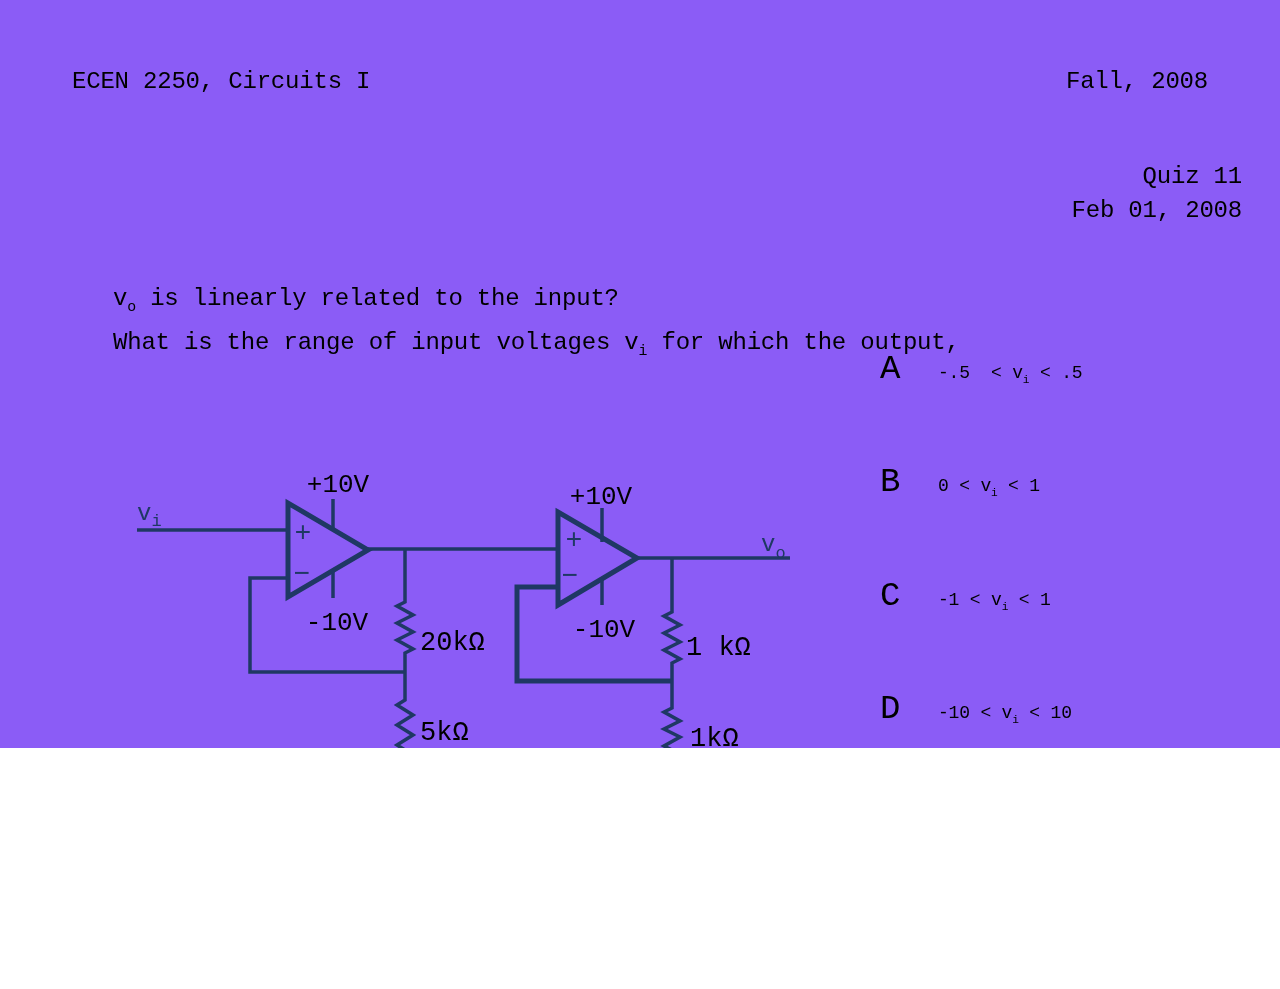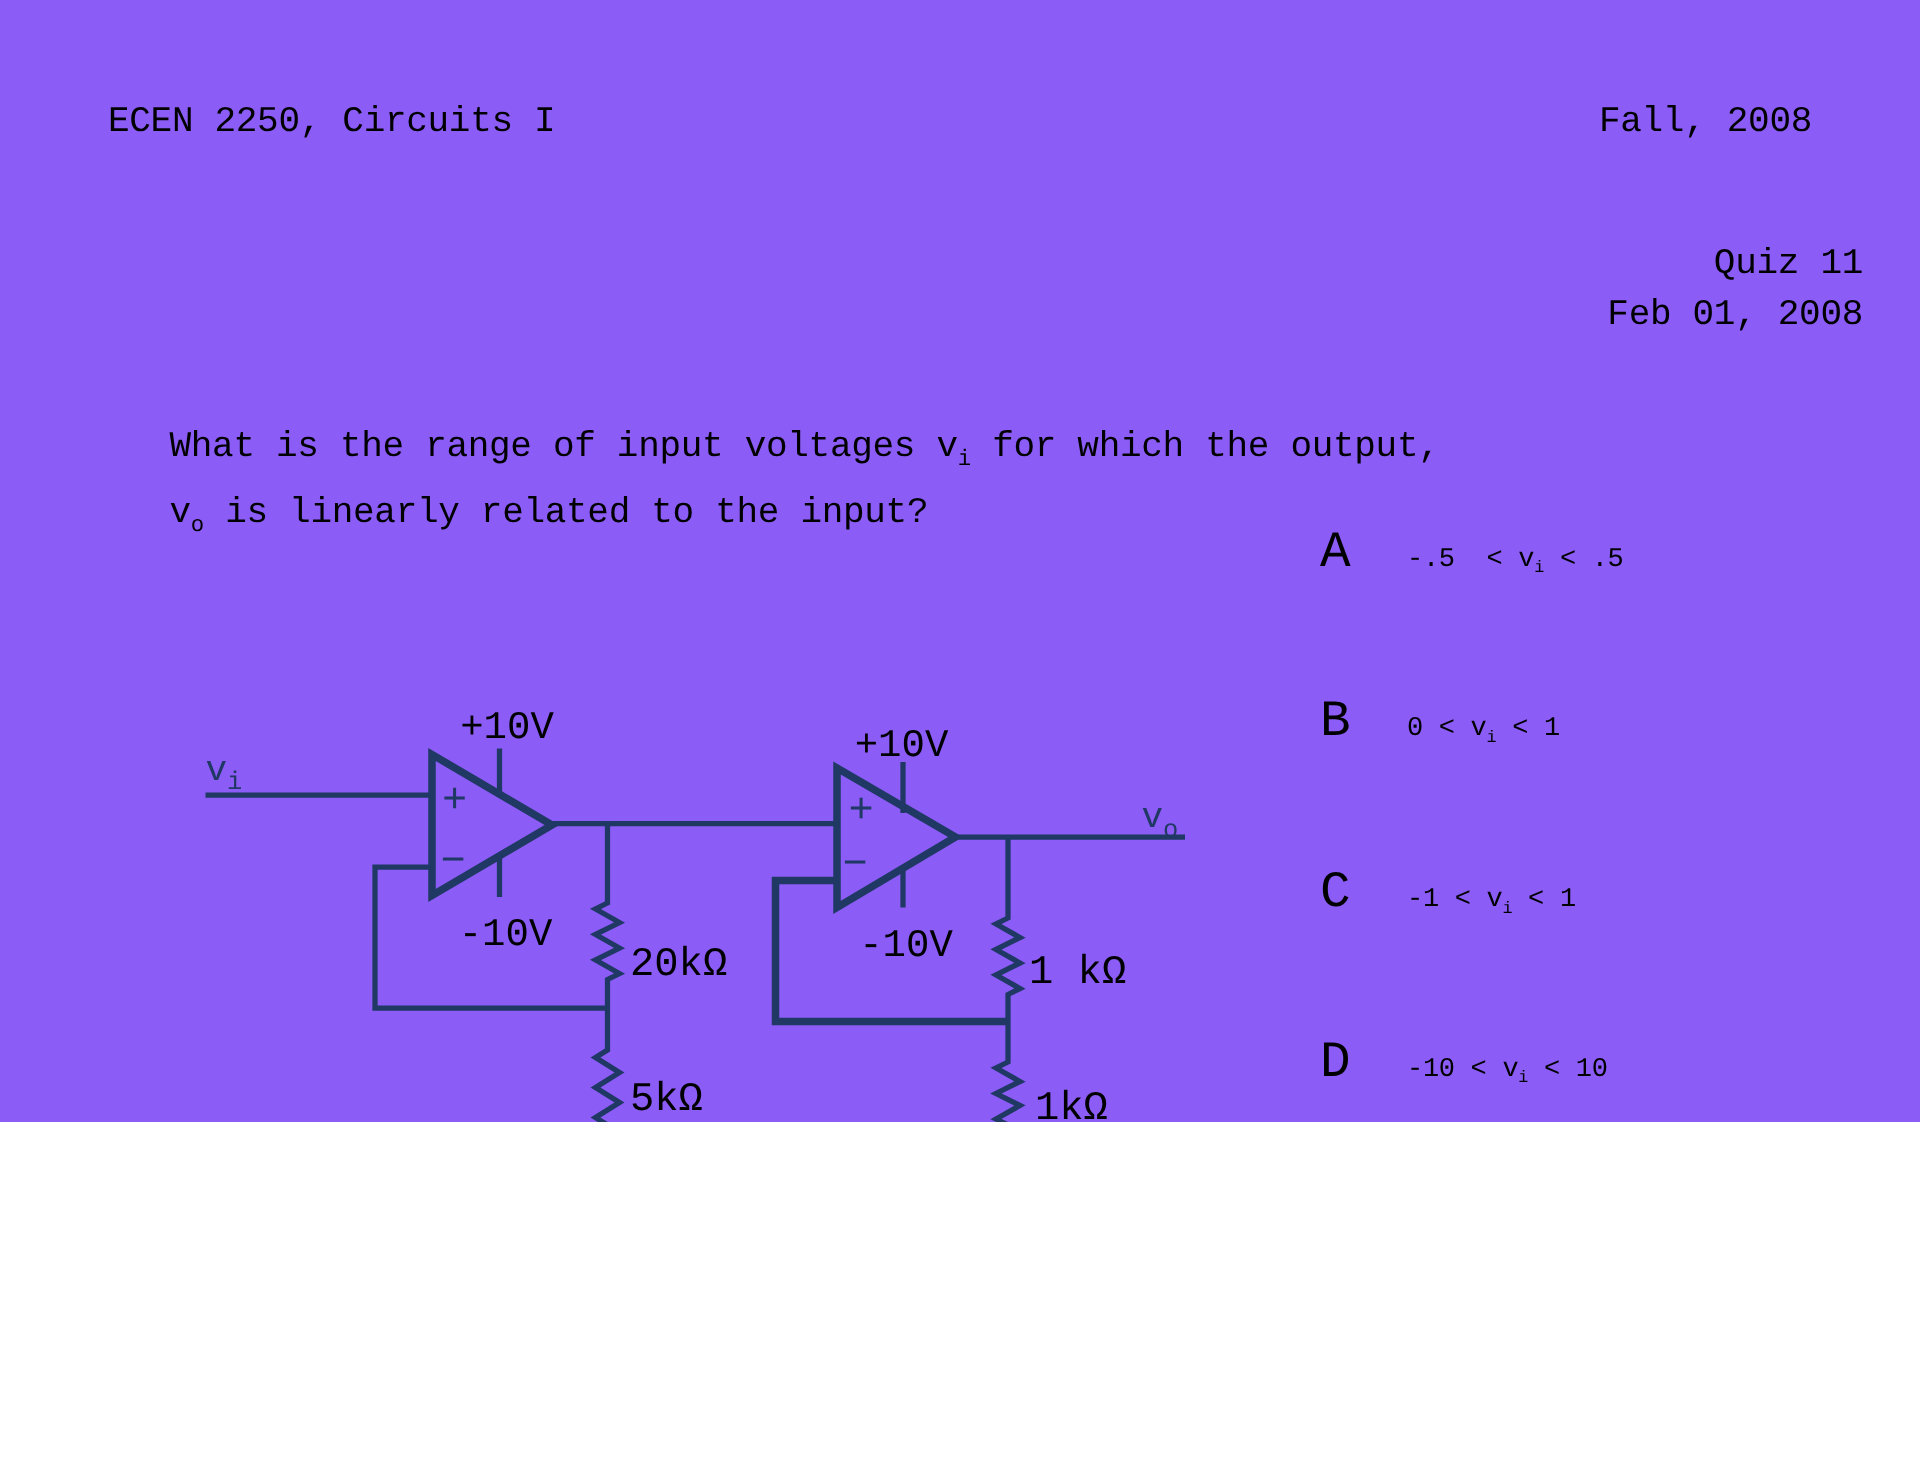--- a/index.html
+++ b/index.html
@@ -26,22 +26,22 @@
     <span>ECEN 2250, Circuits I</span>
     <span>Fall, 2008</span>
   </div>
 
   <div class="titleblock">
     <div>Quiz 11</div>
     <div>Feb 01, 2008</div>
   </div>
 
   <div class="question">
+    <div><span>v</span><sub>o</sub><span> is linearly related to the input?</span></div>
     <div><span>What is the range of input voltages v</span><sub>i</sub><span> for which the output,</span></div>
-    <div><span>v</span><sub>o</sub><span> is linearly related to the input?</span></div>
   </div>
 
   <div class="choice" style="top:350px">
     <span class="letter">A</span>
     <span class="ctext"><span>-.5  &lt; v</span><sub>i</sub><span> &lt; .5</span></span>
   </div>
   <div class="choice" style="top:463px">
     <span class="letter">B</span>
     <span class="ctext"><span>0 &lt; v</span><sub>i</sub><span> &lt; 1</span></span>
   </div>

